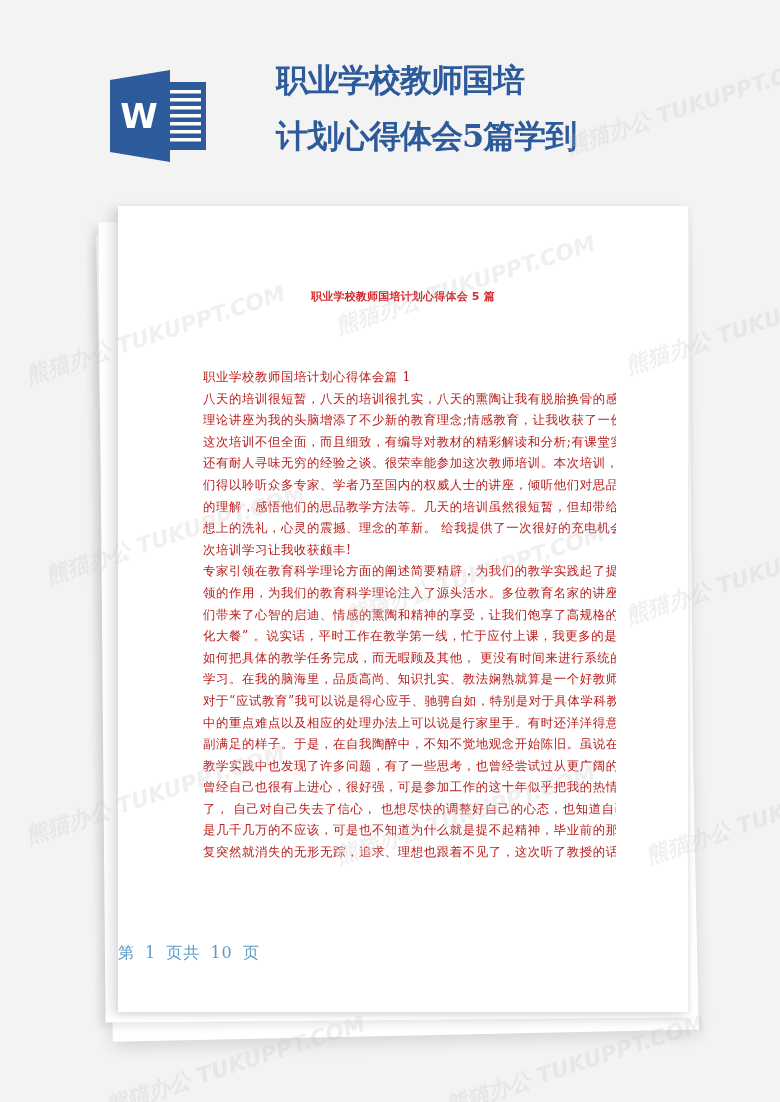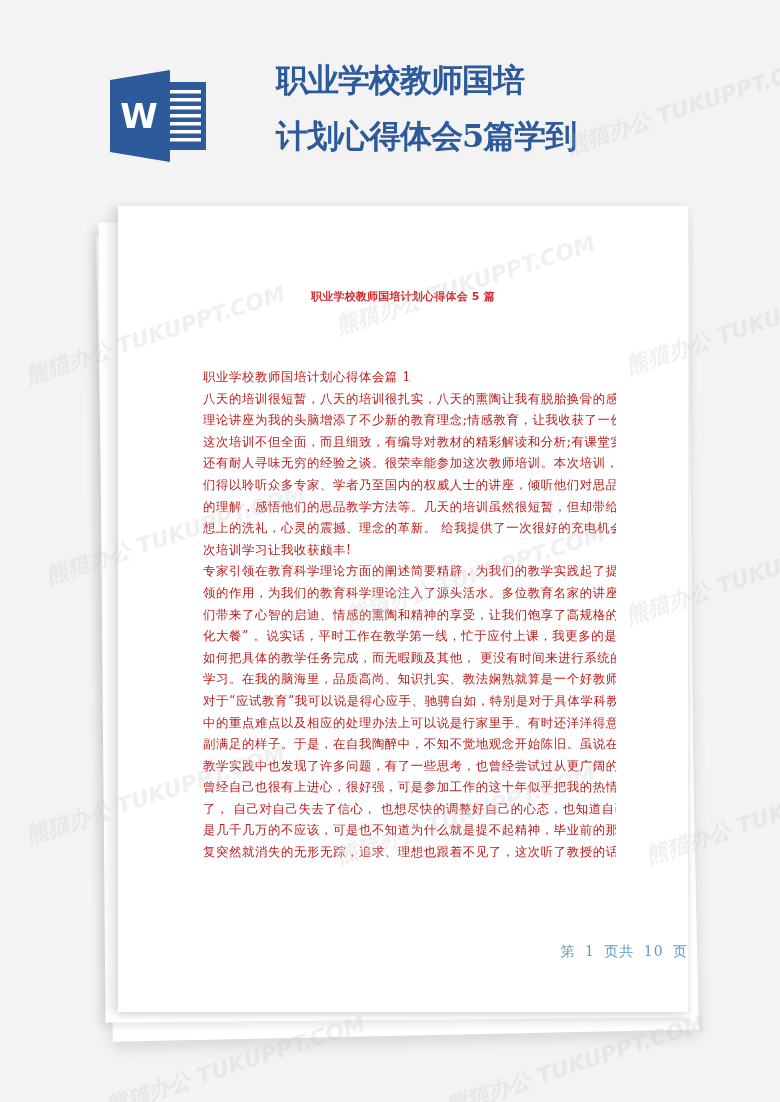--- a/index.html
+++ b/index.html
@@ -94,23 +94,23 @@
       white-space: nowrap;
       overflow: hidden;
       letter-spacing: 0.6px;
     }
 
     .page-footer {
       position: absolute;
       left: 0;
       right: 0;
       top: 737px;
-      text-align: right;
+      text-align: left;
       color: #5b9ac8;
-      font-size: 14px;
+      font-size: 16px;
       word-spacing: 4px;
       letter-spacing: 1px;
     }
 
     
     .wm {
       position: absolute;
       color: rgba(200,200,200,0.28);
       font-family: "DejaVu Sans", "Liberation Sans", sans-serif;
       font-weight: bold;

